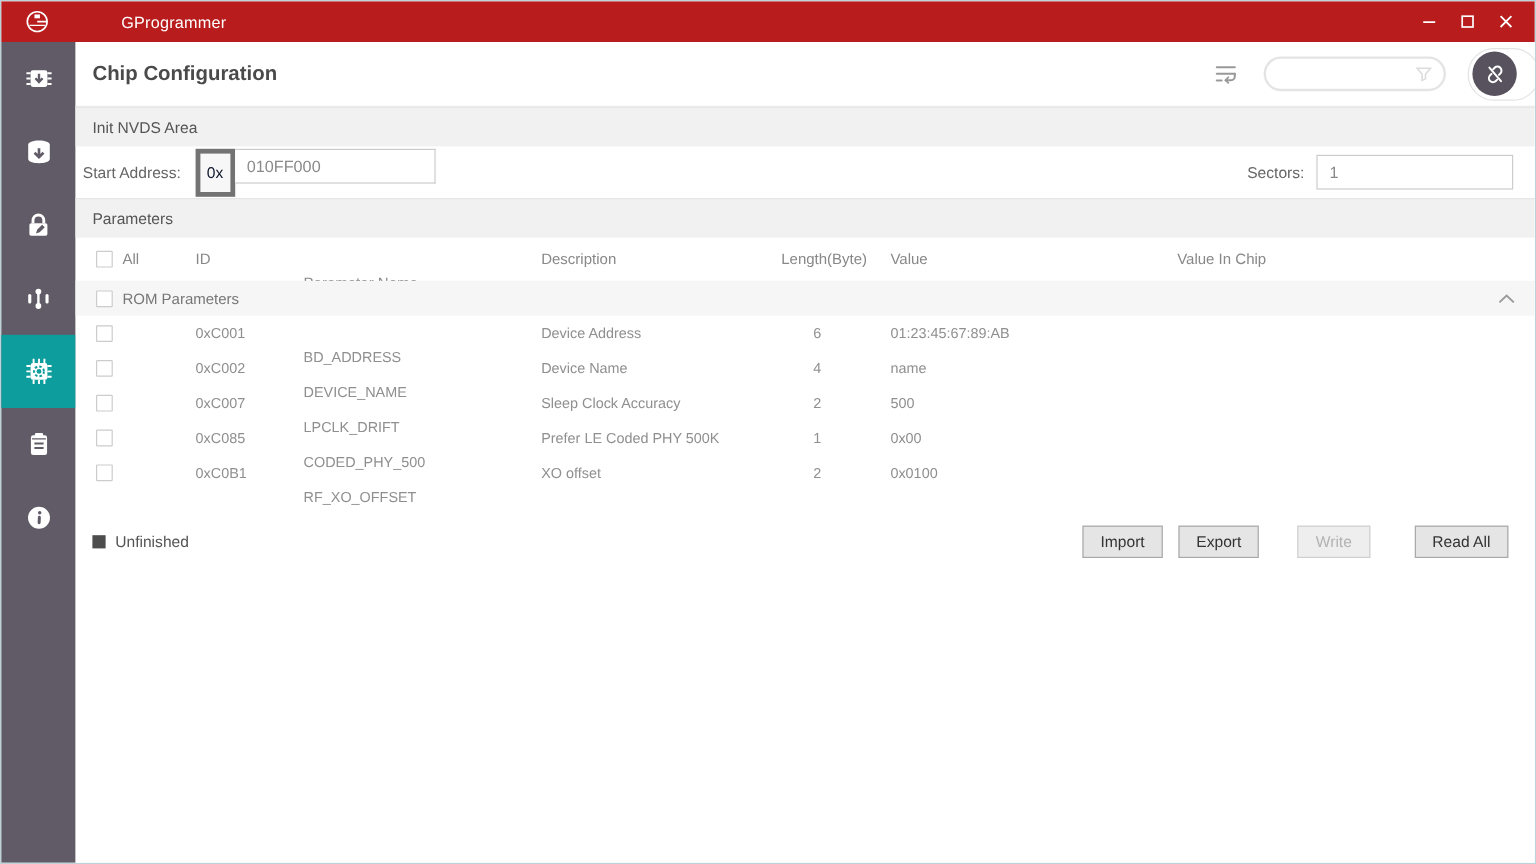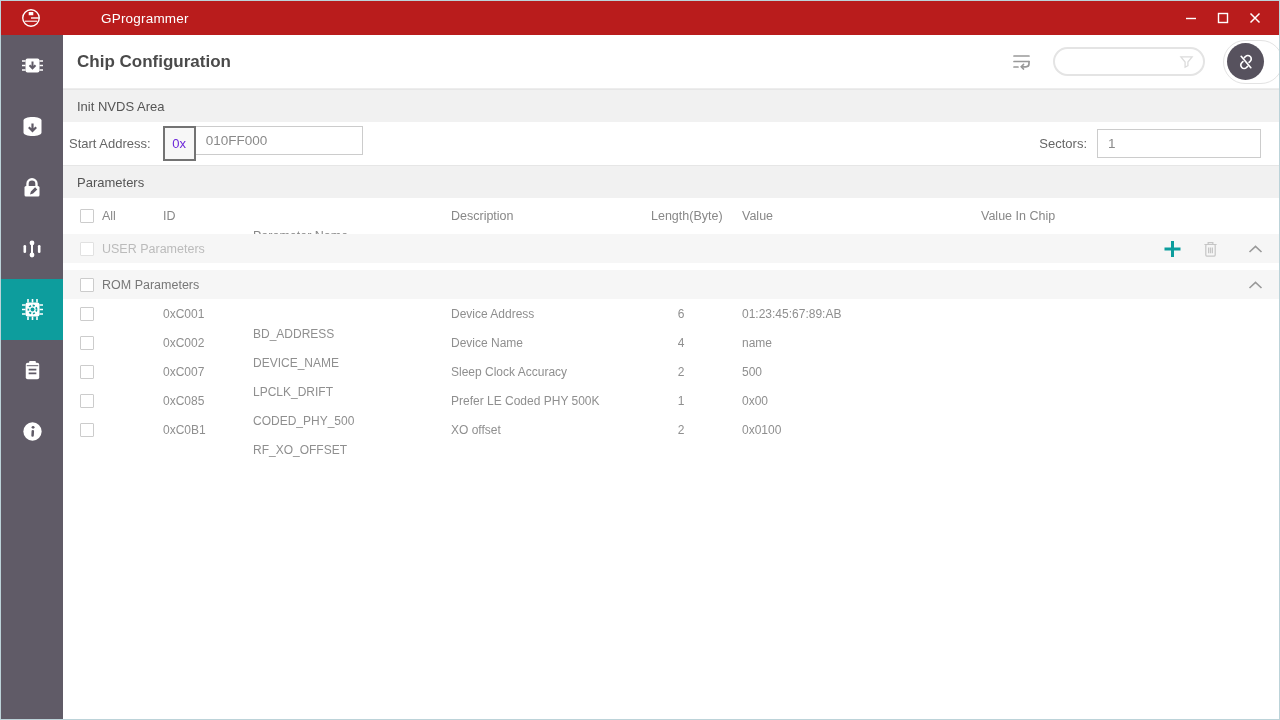--- a/index.html
+++ b/index.html
@@ -31,21 +31,21 @@
   .conn-pill { width:60px; height:44px; border:1px solid #e3e3e3; border-radius:22px; margin-left:18px; margin-right:-18px; display:flex; align-items:center; padding-left:3px; background:#fff; }
   .conn-btn { width:37px; height:37px; border-radius:50%; background:#57525e; display:flex; align-items:center; justify-content:center; cursor:pointer; }
 
   
   .band { height:33px; background:#f1f1f1; border-top:1px solid #e6e6e6; display:flex; align-items:center; padding:0 14px; font-size:13px; color:#555; flex-shrink:0; }
 
   
   .addr-row { height:43px; display:flex; align-items:center; padding:0 18px 0 6px; flex-shrink:0; }
   .field-label { font-size:13px; color:#666; }
   .addr-group { display:flex; margin-left:12px; }
-  .hex-prefix { width:33px; height:35px; background:#f7f7f7; border:2px solid #737373; color:#6d28d9; font-size:13px; display:flex; align-items:center; justify-content:center; }
+  .hex-prefix { width:33px; height:40px; background:#f7f7f7; border:4px solid #737373; color:#0f172a; font-size:13px; display:flex; align-items:center; justify-content:center; }
   .addr-input { width:167px; height:29px; border:1px solid #ccc; border-left:none; padding:0 10px; font-size:13.5px; color:#8a8a8a; outline:none; font-family:inherit; }
   .sectors-wrap { margin-left:auto; display:flex; align-items:center; }
   .sectors-input { width:164px; height:29px; border:1px solid #ccc; padding:0 10px; font-size:13.5px; color:#8a8a8a; outline:none; margin-left:10px; font-family:inherit; }
 
   
   .tbl-header { height:36px; position:relative; font-size:12.5px; color:#888; flex-shrink:0; }
   .cell { position:absolute; top:50%; transform:translateY(-50%); white-space:nowrap; }
   .cc  { left:17px; }
   .ca  { left:39px; }
   .cid { left:100px; }
@@ -227,42 +227,20 @@
         <span class="cell cc checkbox"></span>
         <span class="cell ca">All</span>
         <span class="cell cid">ID</span>
         <span class="cell cn">Parameter Name</span>
         <span class="cell cd">Description</span>
         <span class="cell cl">Length(Byte)</span>
         <span class="cell cv">Value</span>
         <span class="cell cch">Value In Chip</span>
       </div>
 
-      <div class="group-row user">
-        <span class="cell cc checkbox dim"></span>
-        <span class="cell ca group-label-dim">USER Parameters</span>
-        <span class="icon-abs plus-pos">
-          <svg width="19" height="19" viewBox="0 0 19 19">
-              <path d="M9.5 1.5v16M1.5 9.5h16" stroke="#0d9d9d" stroke-width="3"></path>
-            </svg>
-        </span>
-        <span class="icon-abs trash-pos">
-          <svg width="15" height="17" viewBox="0 0 16 18" fill="none" stroke="#c6c6c6" stroke-width="1.3">
-            <path d="M1.5 4.2h13"></path>
-              <path d="M5.5 4V2.3h5V4"></path>
-            <rect x="3" y="4.2" width="10" height="12.3" rx="1"></rect>
-            <path d="M6 7.5v6M8 7.5v6M10 7.5v6"></path>
-          </svg>
-        </span>
-        <span class="icon-abs chev-pos">
-          <svg width="15" height="9" viewBox="0 0 15 9" fill="none" stroke="#9a9a9a" stroke-width="1.6">
-              <path d="M1.5 7.5 7.5 1.8l6 5.7"></path>
-            </svg>
-        </span>
-      </div>
 
       <div class="group-row">
         <span class="cell cc checkbox"></span>
         <span class="cell ca group-label">ROM Parameters</span>
         <span class="icon-abs chev-pos">
           <svg width="15" height="9" viewBox="0 0 15 9" fill="none" stroke="#9a9a9a" stroke-width="1.6">
               <path d="M1.5 7.5 7.5 1.8l6 5.7"></path>
             </svg>
         </span>
       </div>
@@ -306,16 +284,26 @@
       <div class="data-row">
         <span class="cell cc checkbox"></span>
         <span class="cell cid">0xC0B1</span>
         <span class="cell cn">RF_XO_OFFSET</span>
         <span class="cell cd">XO offset</span>
         <span class="cell cl-num">2</span>
         <span class="cell cv">0x0100</span>
         <span class="cell cch"></span>
       </div>
 
+      <div class="footer-row">
+        <span class="legend-swatch"></span>
+        <span class="legend-text">Unfinished</span>
+        <div class="btns">
+          <button class="btn b-import">Import</button>
+          <button class="btn b-export">Export</button>
+          <button class="btn b-write">Write</button>
+          <button class="btn b-read">Read All</button>
+        </div>
+      </div>
 
     </div>
   </div>
 </div>
 
 </body></html>

